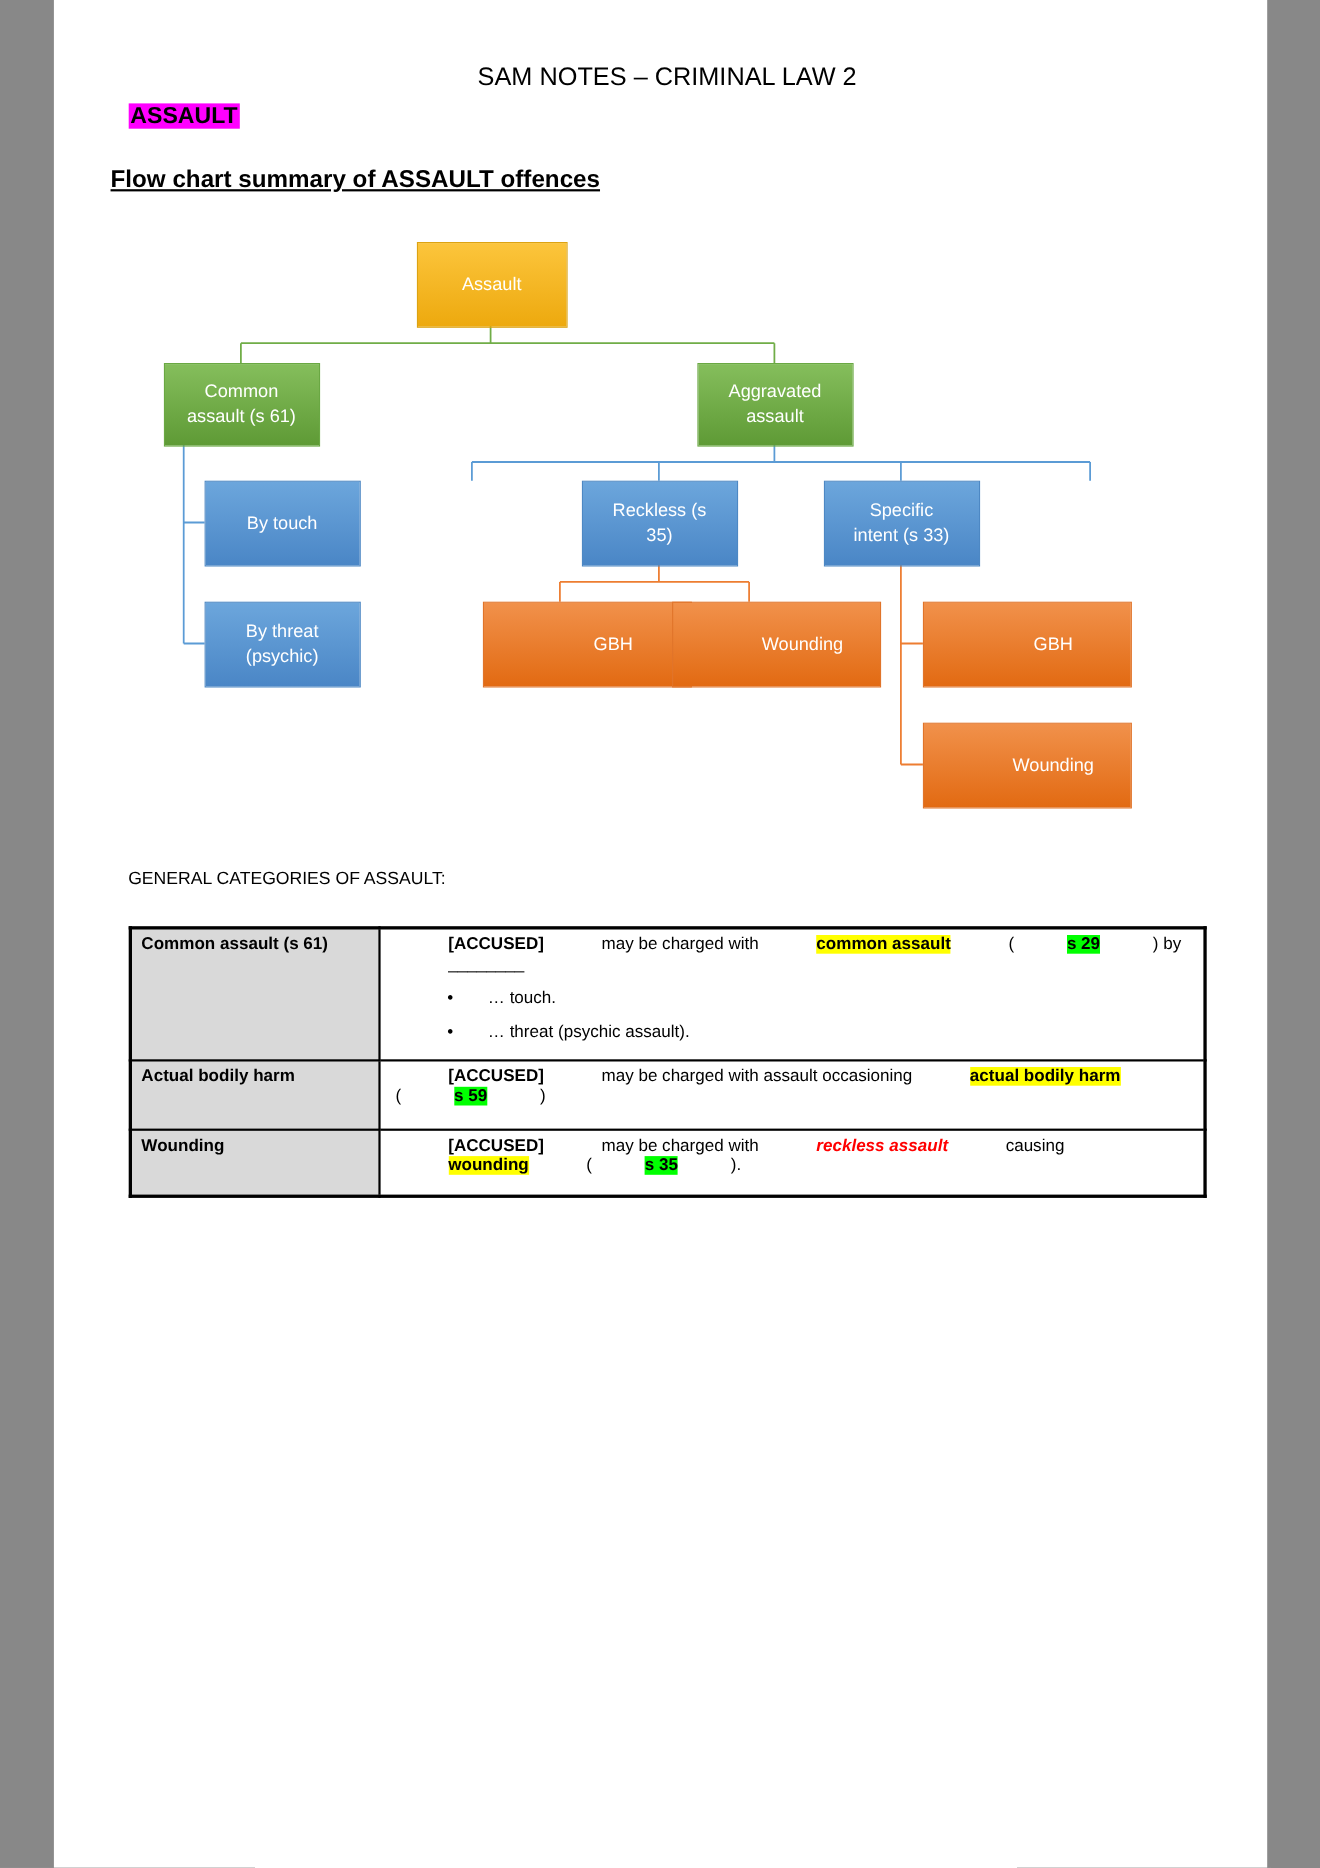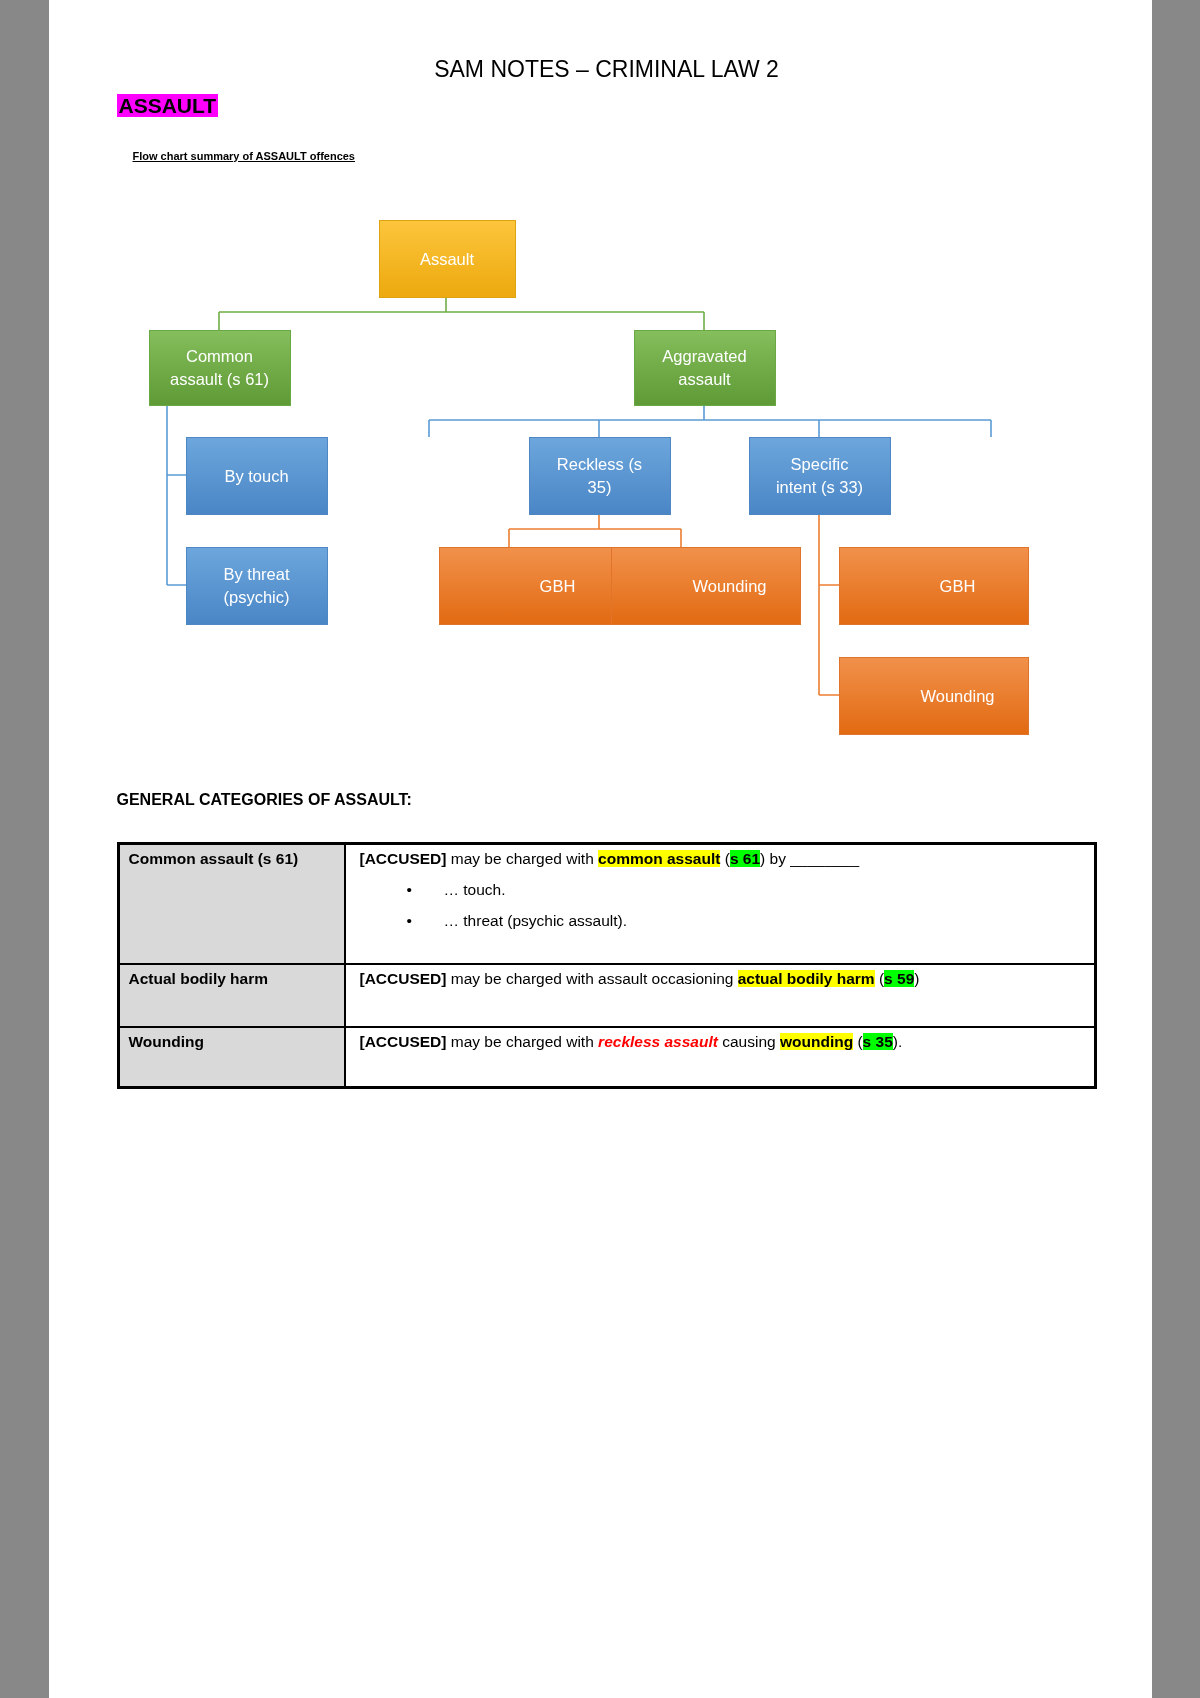--- a/index.html
+++ b/index.html
@@ -5,22 +5,22 @@
   html,body{margin:0;padding:0;background:#888;}
   .page{
     position:relative;width:1103px;height:1698px;margin:0 auto;background:#ffffff;
     font-family:"Liberation Sans", sans-serif;color:#000;overflow:hidden;
   }
   
   .doc-title{position:absolute;left:68px;top:56px;width:980px;text-align:center;
     font-size:23px;font-weight:400;letter-spacing:0px;}
   .assault-heading{position:absolute;left:68px;top:94px;font-size:21px;font-weight:700;}
   .assault-heading span{background:var(--hl-magenta);padding:0 2px;}
-  .flow-heading{position:absolute;left:84px;top:150px;font-size:11px;font-weight:700;text-decoration:underline;}
-  .general-heading{position:absolute;left:68px;top:791px;font-size:16px;font-weight:700;}
+  .flow-heading{position:absolute;left:52px;top:150px;font-size:22px;font-weight:700;text-decoration:underline;}
+  .general-heading{position:absolute;left:68px;top:791px;font-size:16px;font-weight:400;}
   
   .flowchart{position:absolute;left:0;top:190px;width:1200px;height:580px;}
   .connectors{position:absolute;left:0;top:0;width:1200px;height:580px;}
   .node{
     position:absolute;display:flex;align-items:center;justify-content:center;
     text-align:center;color:#fff;font-size:16.5px;line-height:1.38;white-space:pre-line;
   }
   .node.gold  {background:linear-gradient(var(--gold-l),var(--gold-d));border:1px solid #dda312;}
   .node.green {background:linear-gradient(var(--green-l),var(--green-d));border:1px solid #6aa843;}
   .node.blue  {background:linear-gradient(var(--blue-l),var(--blue-d));border:1px solid #4d88c4;}
@@ -46,21 +46,21 @@
   }
   .cat-table,.cat-table td{border:2px solid #000;}
   .cat-table{border-width:3px;}
   .cat-table td{vertical-align:top;}
   td.cat{width:209px;background:var(--gray-bg);font-weight:700;padding:5px 6px 5px 9px;}
   td.desc{padding:5px 8px 5px 14px;}
   .cat-table tr:nth-child(1) td{height:108px;}
   .cat-table tr:nth-child(2) td{height:51px;}
   .cat-table tr:nth-child(3) td{height:48px;}
   .cat-table tr:nth-child(4) td{height:27px;}
-  .seg{white-space:pre-wrap;}
+  .seg{white-space:pre-wrap;margin-left:48px;}
   .seg.b{font-weight:700;}
   .seg.hl-y{font-weight:700;background:var(--hl-yellow);}
   .seg.hl-g{font-weight:700;background:var(--hl-green);}
   .seg.red-i{font-weight:700;font-style:italic;color:var(--red-text);}
   .bullet{margin-top:13px;padding-left:47px;}
   .bullet .bm{display:inline-block;width:37px;}
   
   .page-number{position:absolute;left:1113px;top:1591px;font-size:15px;}
 </style>
 </head>
@@ -106,21 +106,21 @@
     <div class="node orange" id="n-wounding2">Wounding</div>
   </div>
 
   <div class="general-heading">GENERAL CATEGORIES OF ASSAULT:</div>
 
   <table class="cat-table">
     <tbody id="table-body">
         <tr>
           <td class="cat">Common assault (s 61)</td>
           <td class="desc">
-            <div><span class="seg b">[ACCUSED]</span><span class="seg"> may be charged with </span><span class="seg hl-y">common assault</span><span class="seg"> (</span><span class="seg hl-g">s 61</span><span class="seg">) by </span><span class="seg">________</span></div>
+            <div><span class="seg b">[ACCUSED]</span><span class="seg"> may be charged with </span><span class="seg hl-y">common assault</span><span class="seg"> (</span><span class="seg hl-g">s 29</span><span class="seg">) by </span><span class="seg">________</span></div>
             <div class="bullet"><span class="bm">•</span><span>… touch.</span></div>
             <div class="bullet"><span class="bm">•</span><span>… threat (psychic assault).</span></div>
           </td>
         </tr>
         <tr>
           <td class="cat">Actual bodily harm</td>
           <td class="desc">
             <div><span class="seg b">[ACCUSED]</span><span class="seg"> may be charged with assault occasioning </span><span class="seg hl-y">actual bodily harm</span><span class="seg"> (</span><span class="seg hl-g">s 59</span><span class="seg">)</span></div>
           </td>
         </tr>

